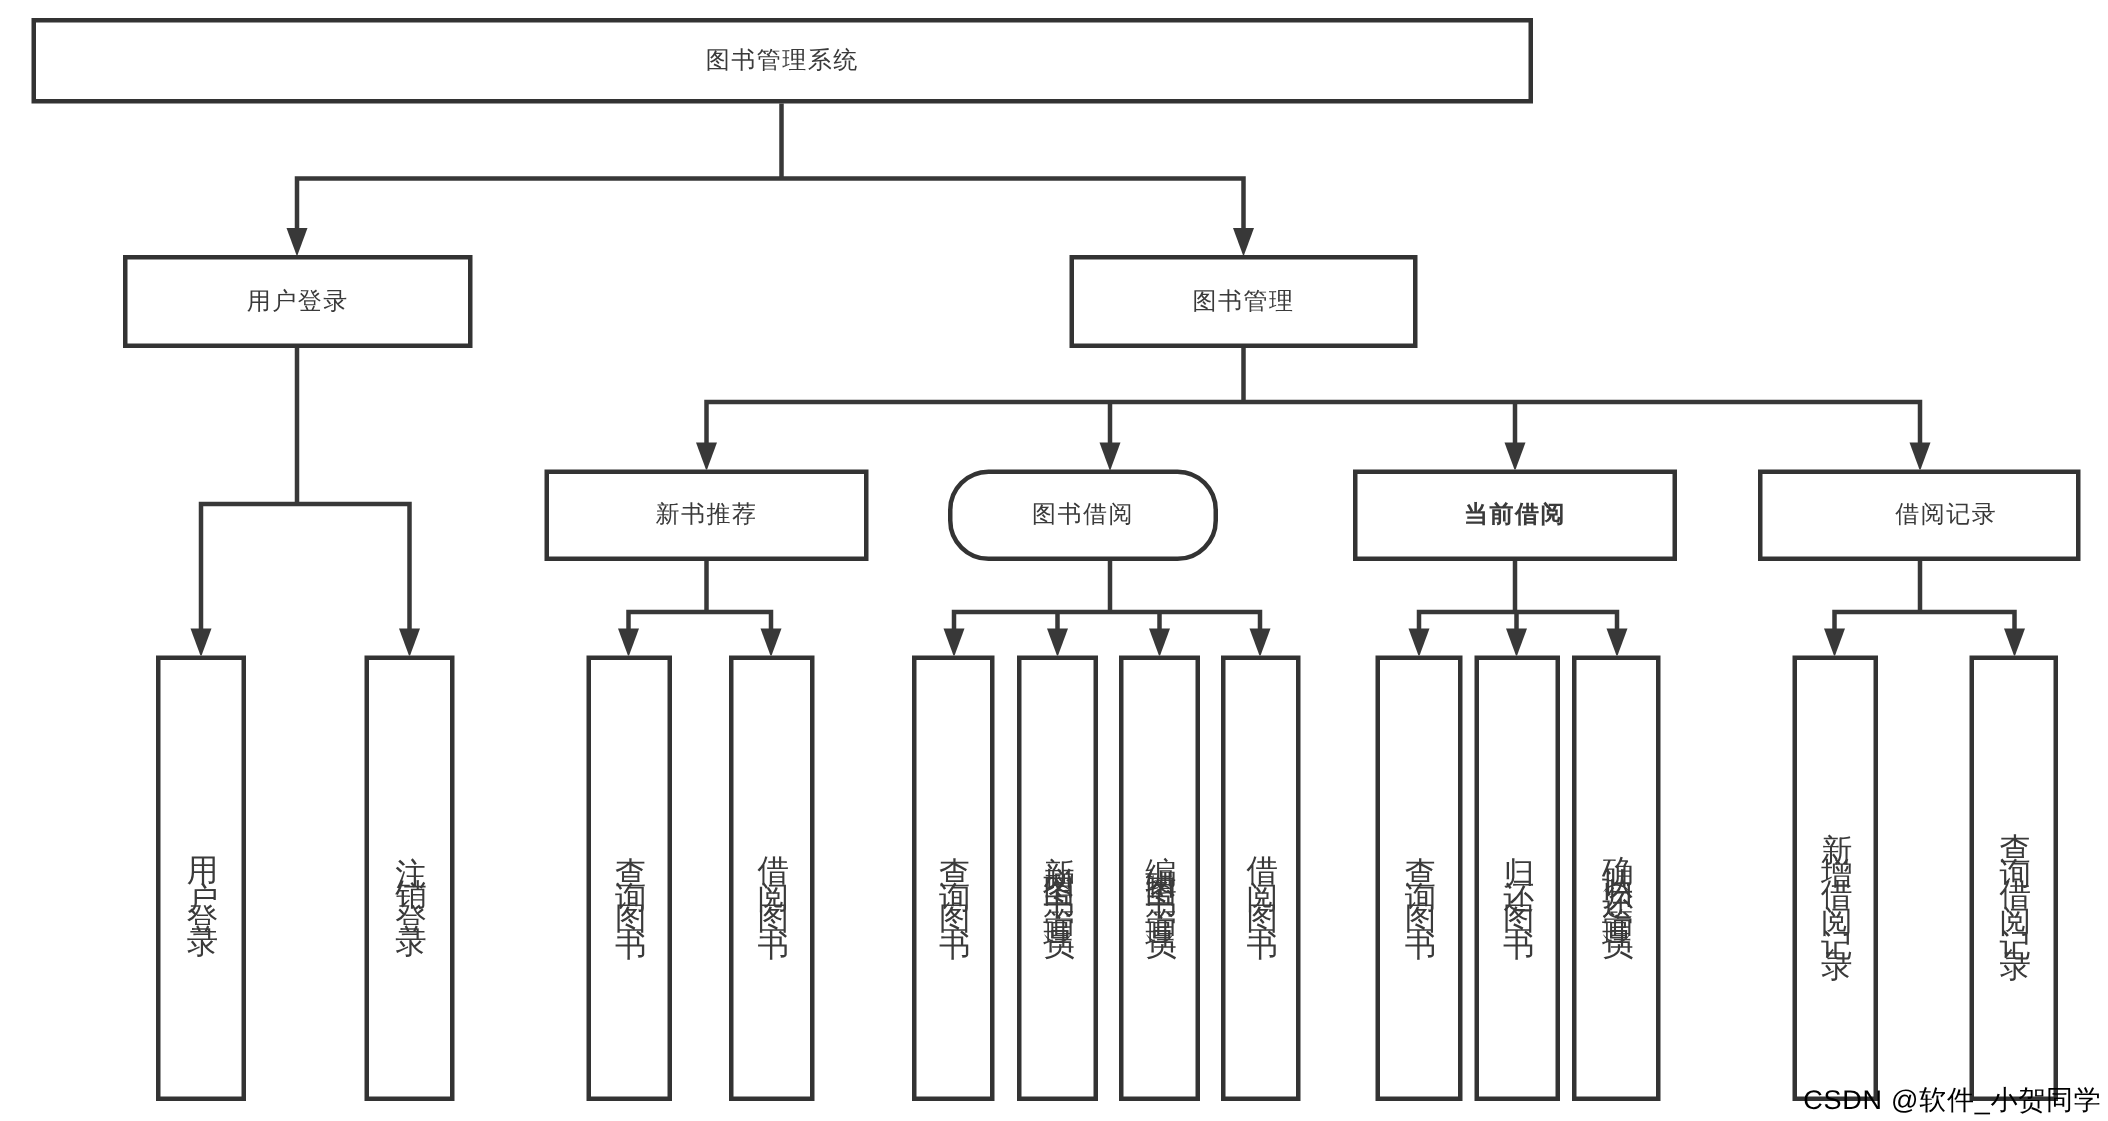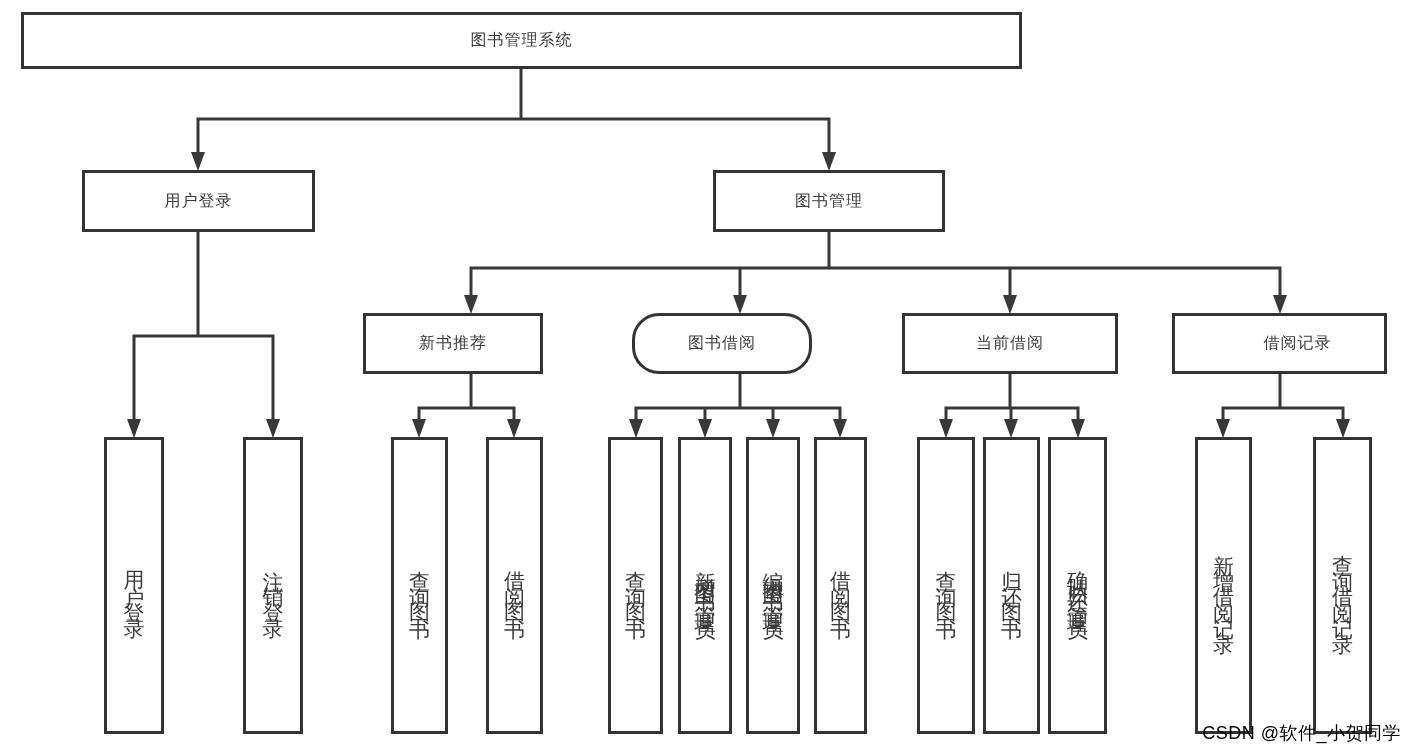--- a/index.html
+++ b/index.html
@@ -72,27 +72,27 @@
   <span class="label">图书管理系统</span>
 </div>
 
 <div class="box hbox" style="left:82px;top:170px;width:233px;height:62px;">
   <span class="label">用户登录</span>
 </div>
 <div class="box hbox" style="left:713px;top:170px;width:232px;height:62px;">
   <span class="label">图书管理</span>
 </div>
 
-<div class="box hbox" style="left:363px;top:313px;width:180px;height:61px;">
+<div class="box hbox" style="left:363px;top:313px;width:216px;height:61px;">
   <span class="label">新书推荐</span>
 </div>
 <div class="box hbox" style="left:632px;top:313px;width:180px;height:61px;border-radius:27px;">
   <span class="label">图书借阅</span>
 </div>
-<div class="box hbox" style="left:902px;top:313px;width:216px;height:61px;">
+<div class="box hbox" style="left:902px;top:313px;width:216px;height:61px;font-weight:bold;">
   <span class="label">当前借阅</span>
 </div>
 <div class="box hbox" style="left:1172px;top:313px;width:215px;height:61px;padding-left:36px;">
   <span class="label">借阅记录</span>
 </div>
 
 <div class="box leaf" style="left:104px;top:437px;width:60px;height:297px;">
   <span class="label">用户登录</span>
 </div>
 <div class="box leaf" style="left:243px;top:437px;width:60px;height:297px;">

